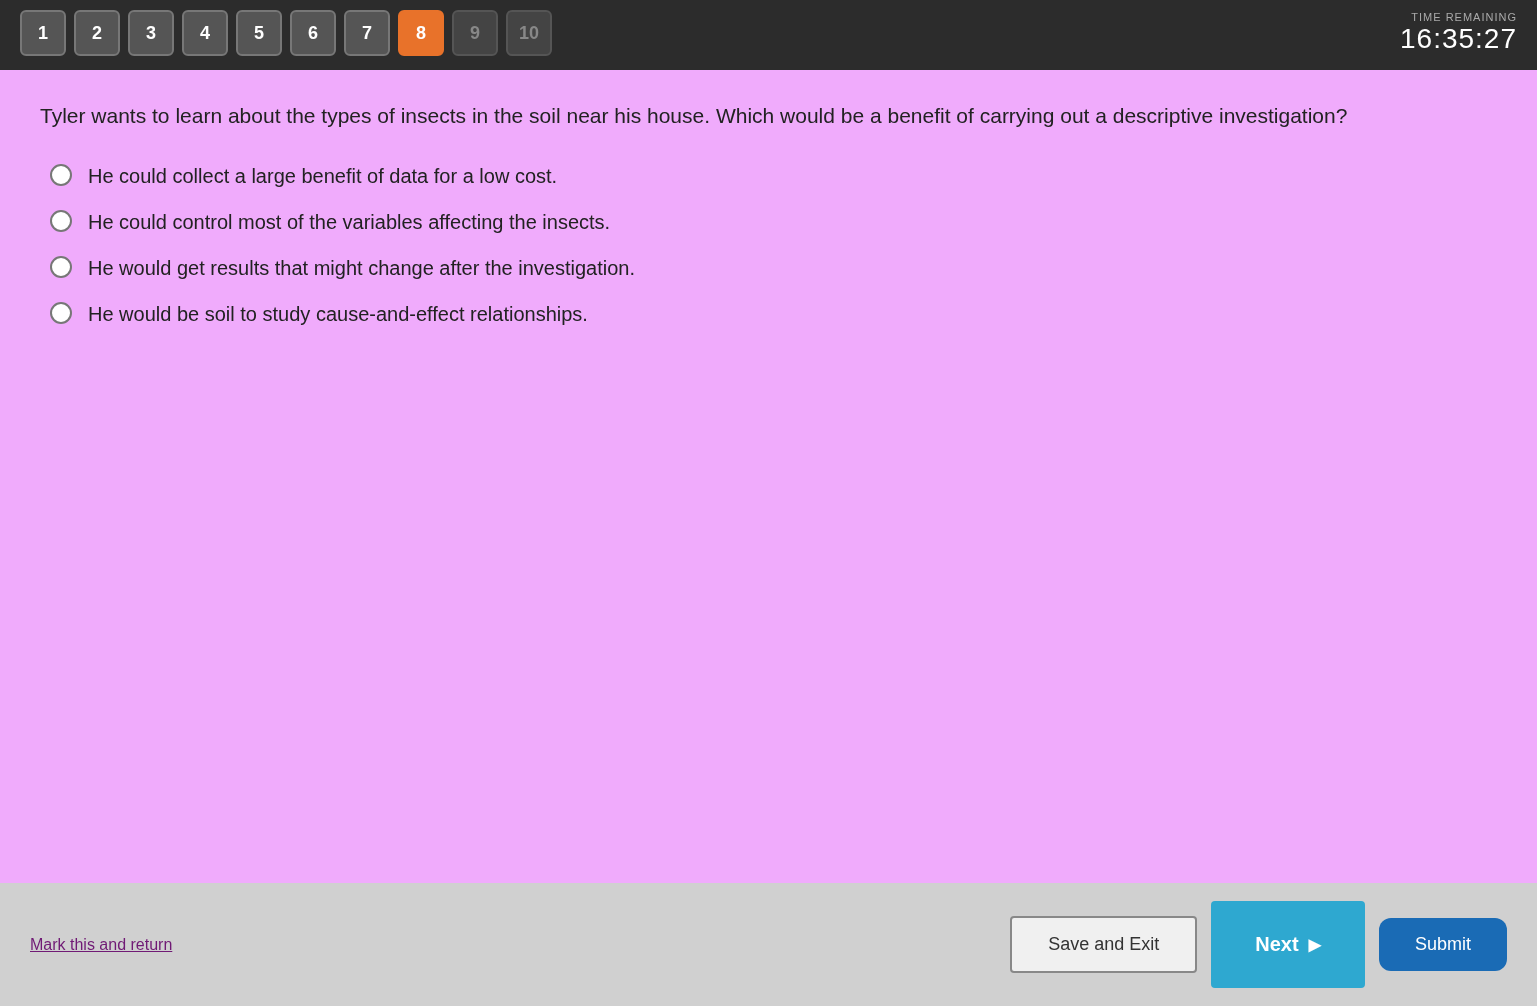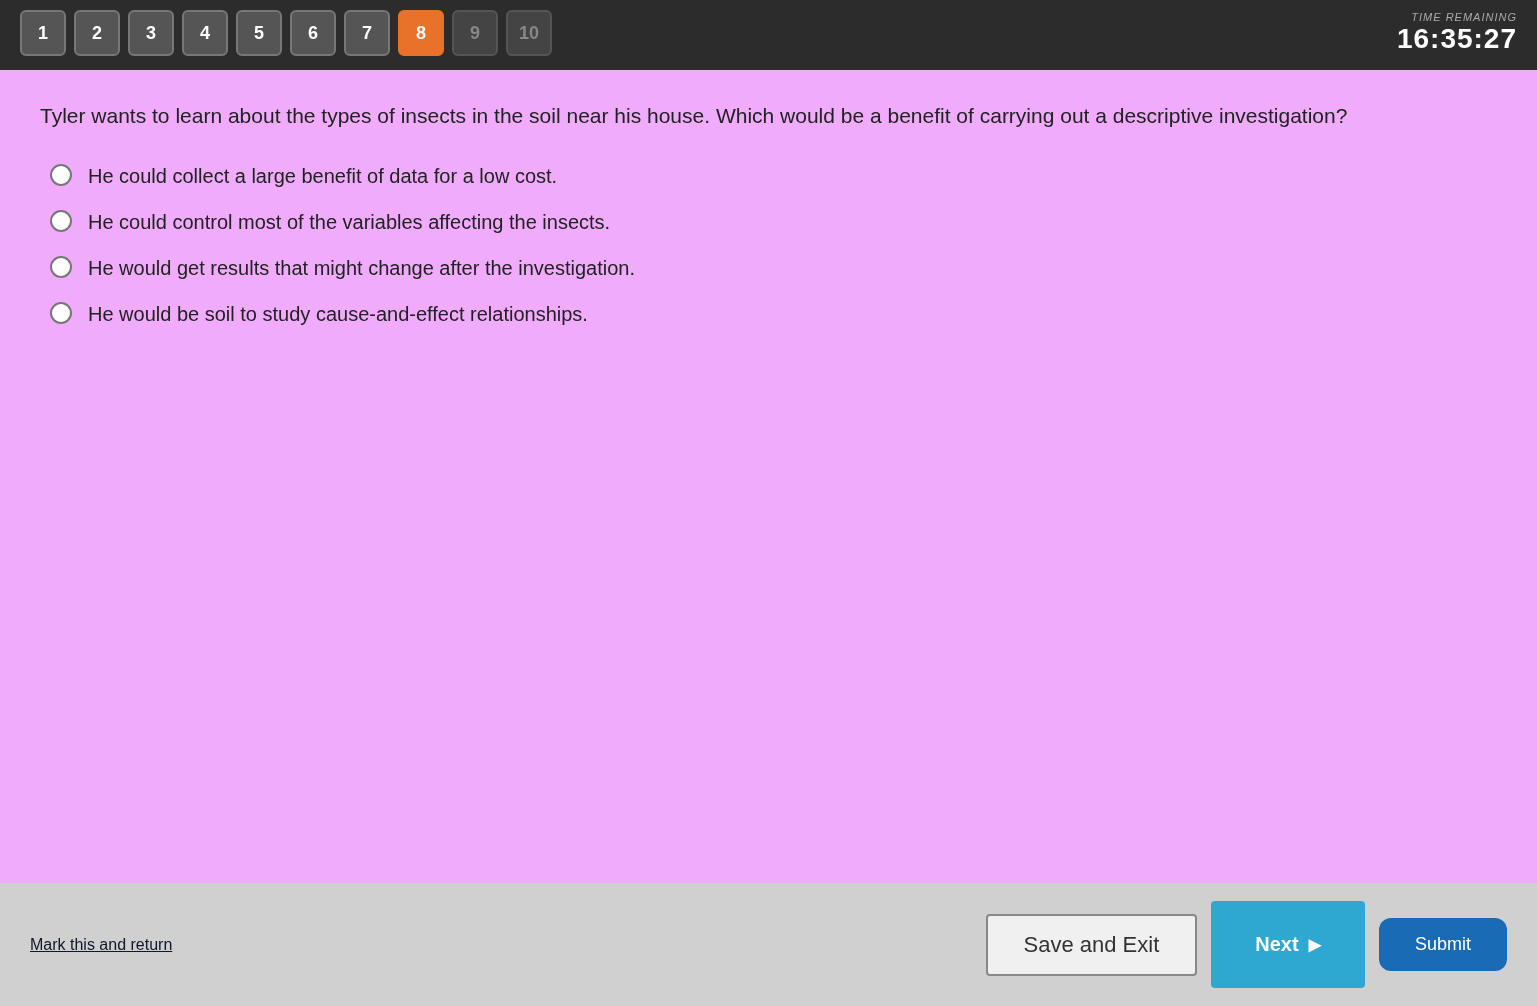--- a/index.html
+++ b/index.html
@@ -56,26 +56,25 @@
     .time-block {
       text-align: right;
       color: #fff;
     }
 
     .time-label {
       font-size: 11px;
       letter-spacing: 1px;
       color: #aaa;
       text-transform: uppercase;
-      font-style: italic;
     }
 
     .time-value {
       font-size: 28px;
-      font-weight: bold;
+      font-weight: normal;
       letter-spacing: 1px;
     }
 
     
     .main-content {
       flex: 1;
       background: #f0abfc;
       padding: 30px 40px 20px 40px;
       display: flex;
       flex-direction: column;
@@ -124,36 +123,36 @@
     .bottom-bar {
       background: #d0d0d0;
       padding: 18px 30px;
       display: flex;
       align-items: center;
       justify-content: space-between;
     }
 
     .mark-return {
       font-size: 16px;
-      color: #0f172a;
+      color: #701a75;
       text-decoration: underline;
       cursor: pointer;
     }
 
     .bottom-buttons {
       display: flex;
       gap: 14px;
       align-items: center;
     }
 
     .btn-save {
       background: #f0f0f0;
       border: 2px solid #888;
       color: #333;
-      font-size: 22px;
+      font-size: 18px;
       padding: 16px 36px;
       border-radius: 4px;
       cursor: pointer;
       font-weight: normal;
     }
 
     .btn-next {
       background: #2ea8d0;
       border: none;
       color: #fff;

